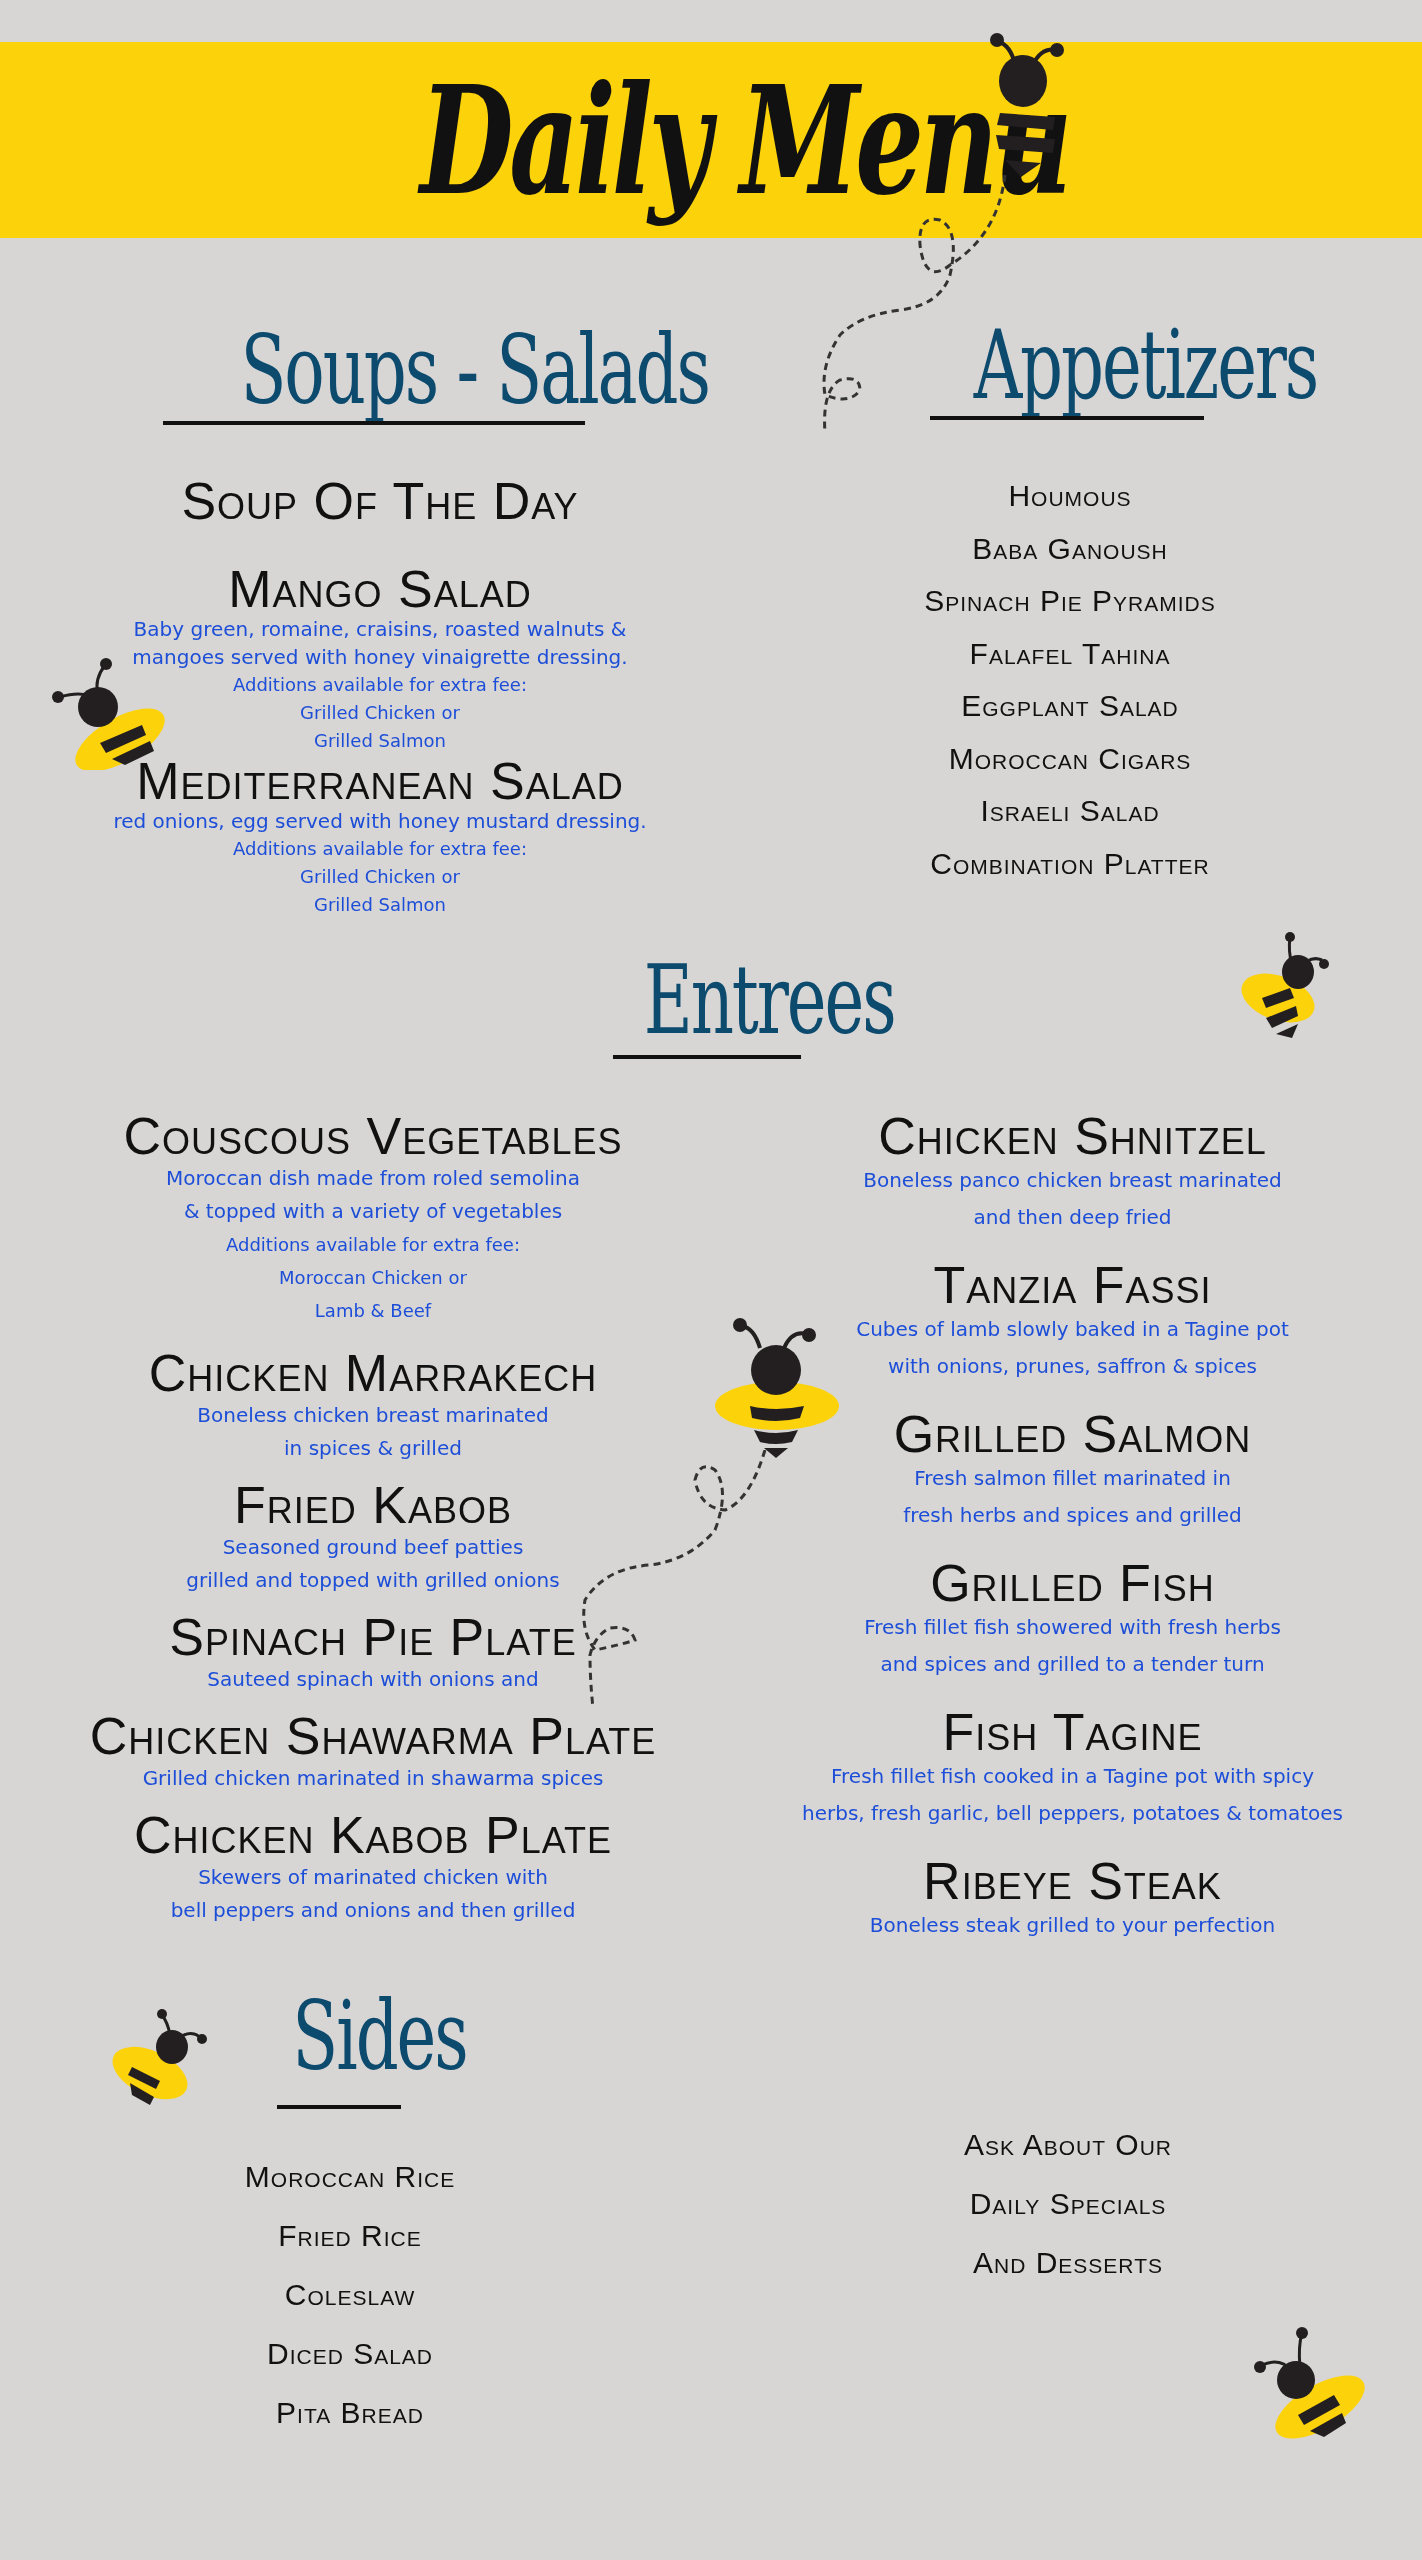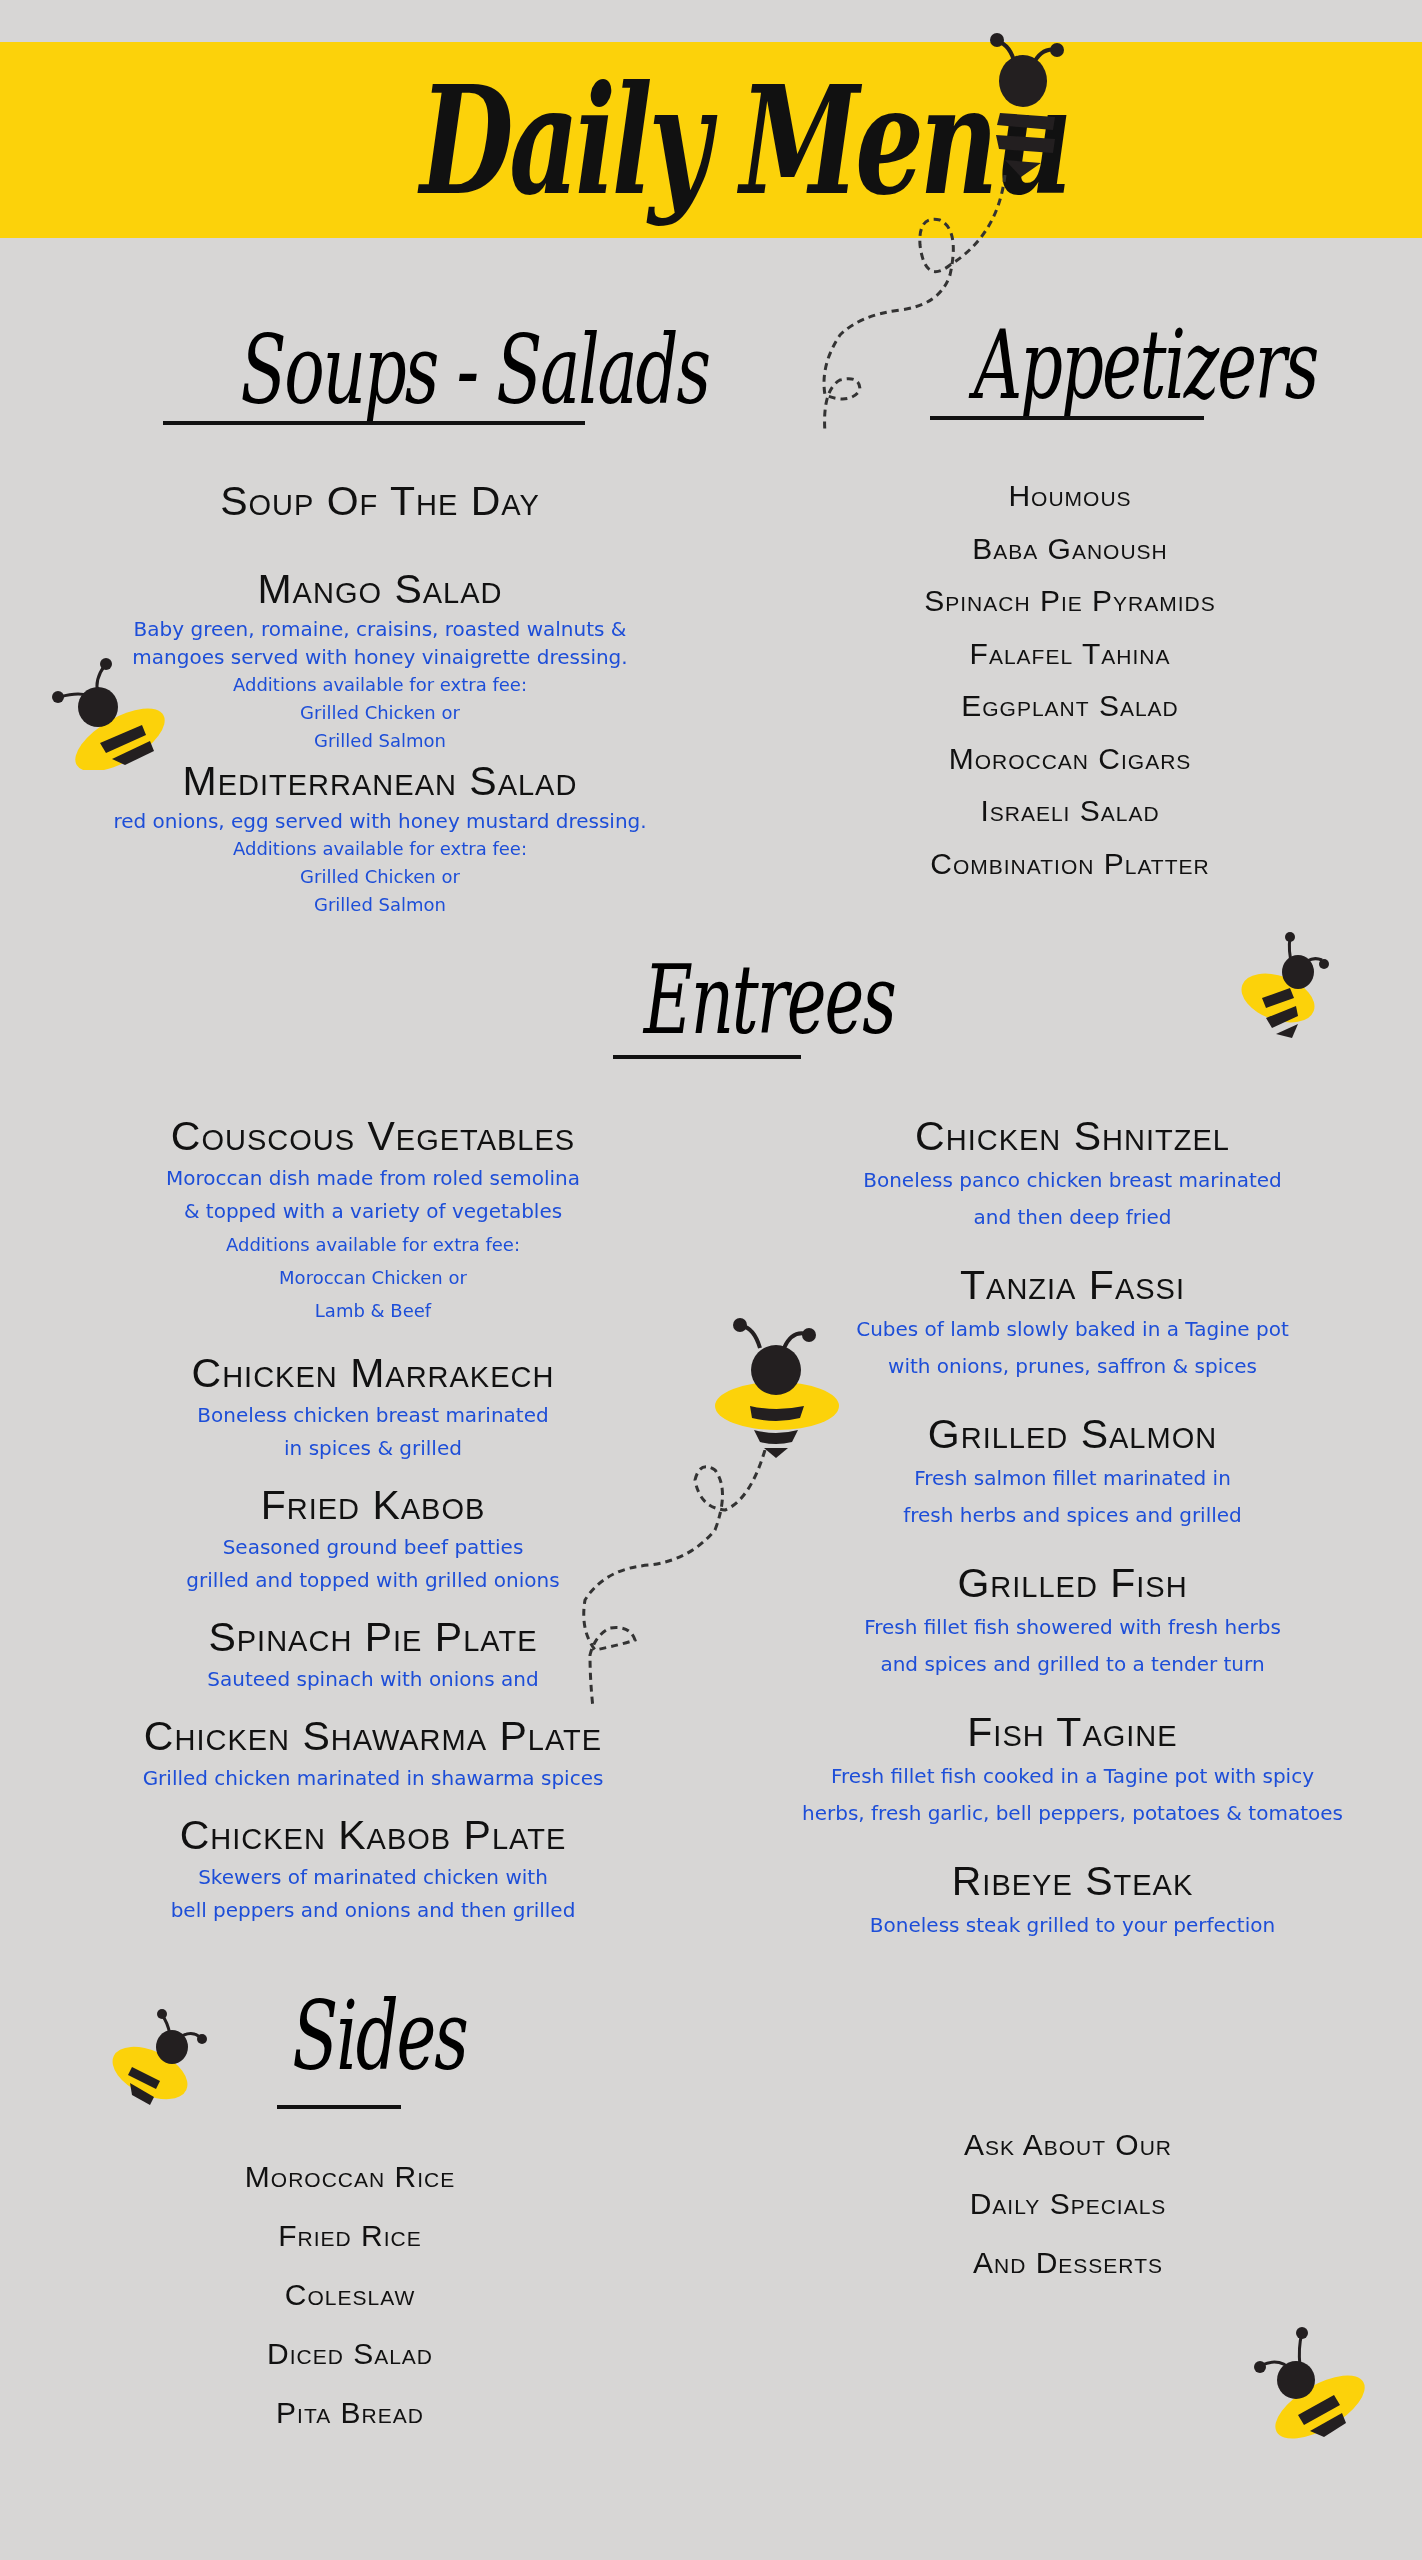--- a/index.html
+++ b/index.html
@@ -9,30 +9,30 @@
   .banner { position: absolute; left: 0; top: 42px; width: 1422px; height: 196px; background: #fcd20a; }
   .title {
     position: absolute; left: 420px; top: 40px; width: 580px; height: 200px;
     font-family: "DejaVu Serif", serif; font-style: italic; font-weight: bold;
     font-size: 150px; line-height: 200px; letter-spacing: -6px;
     transform: scaleX(0.72); transform-origin: left center; white-space: nowrap; color: #111;
   }
 
   .script-head {
     position: absolute; text-align: left;
-    font-family: "DejaVu Serif", serif; font-style: italic;
-    font-size: 96px; line-height: 120px; color: #000000; white-space: nowrap;
+    font-family: "DejaVu Serif", serif; 
+    font-size: 96px; line-height: 120px; color: #0c4a6e; white-space: nowrap;
   }
   .script-head .txt { display: inline-block; transform: scaleX(0.7); letter-spacing: -3px; }
   .underline { position: absolute; height: 4px; background: #111; }
 
   .sc { font-variant: small-caps; font-family: "Liberation Sans", sans-serif; letter-spacing: 1px; color: #111; }
 
   .col { position: absolute; text-align: center; }
-  .item-name { font-size: 41px; line-height: 52px; white-space: nowrap; }
+  .item-name { font-size: 52px; line-height: 52px; white-space: nowrap; }
   .desc { font-family: "DejaVu Sans", sans-serif; font-size: 20px; line-height: 28px; color: #1d4ed8; white-space: nowrap; }
   .desc.small { font-size: 18px; line-height: 28px; }
 
   .list-item { font-size: 30px; line-height: 52.5px; white-space: nowrap; }
 
   .bee { position: absolute; }
   .path { position: absolute; }
 </style>
 </head>
 <body>

